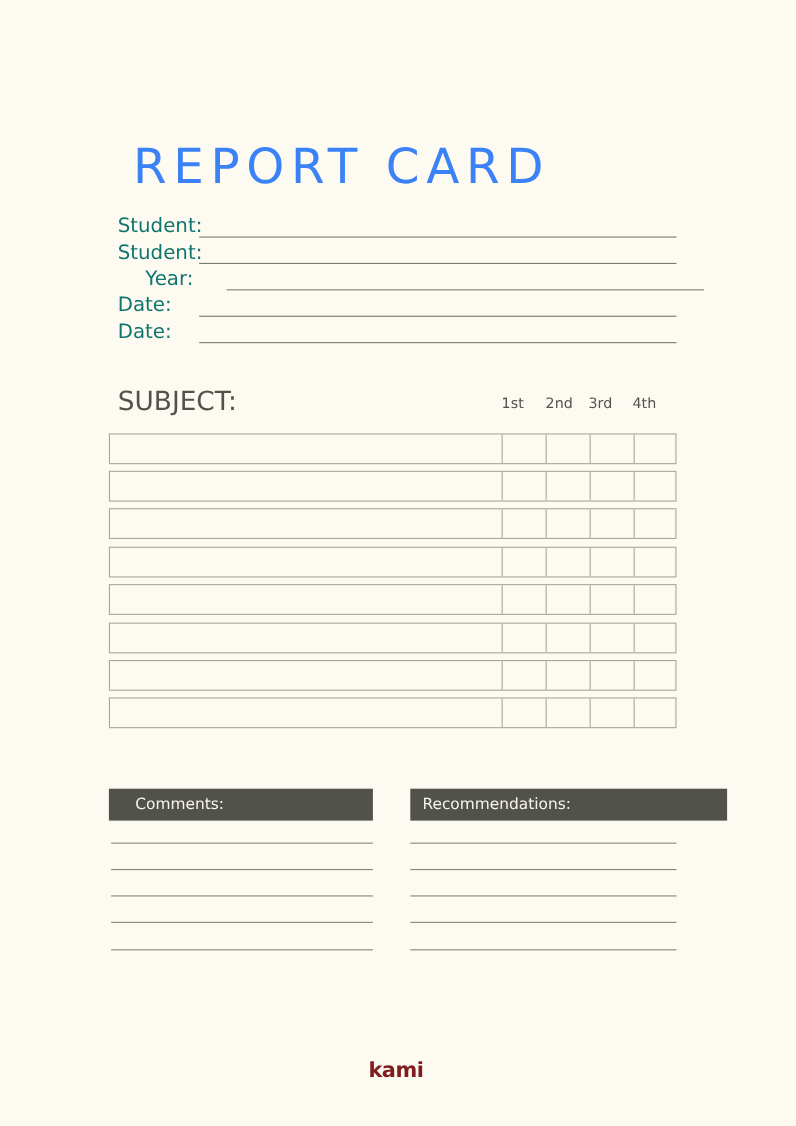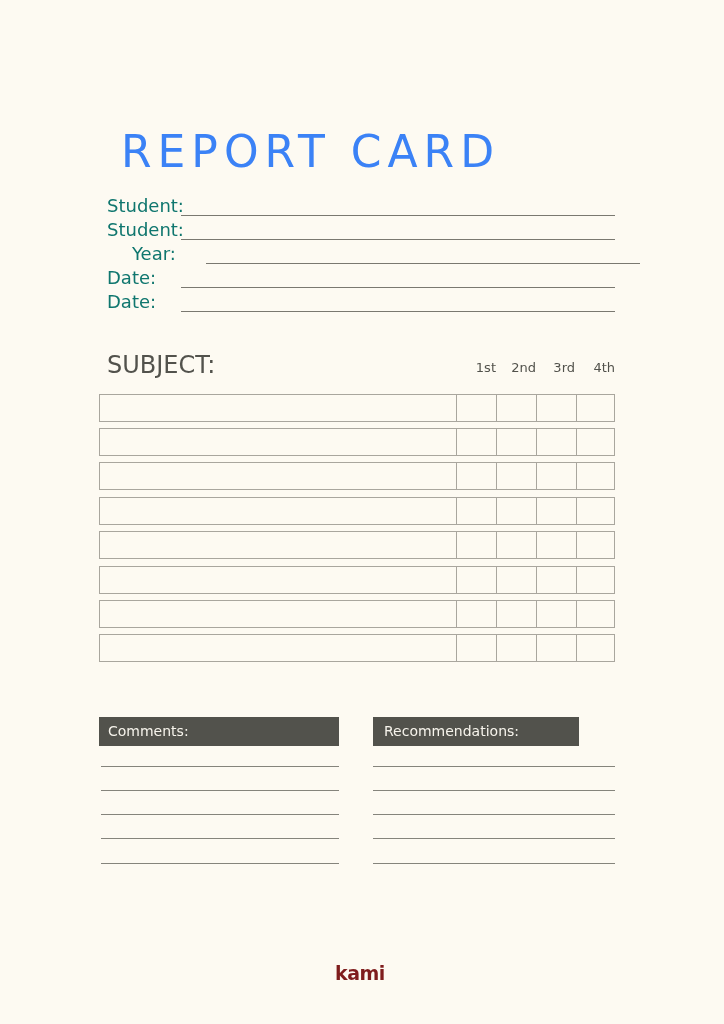--- a/index.html
+++ b/index.html
@@ -24,35 +24,35 @@
     }
     .field-line {
       position: absolute; left: 74px; right: 0; bottom: 0;
       height: 0; border-top: 1.5px solid #7A7870;
     }
     .subject-label {
       position: absolute; left: 107px; top: 354px;
       font-size: 24px; line-height: 22px; color: #52524C;
     }
     .term {
-      position: absolute; top: 360px; width: 40px; text-align: right;
+      position: absolute; top: 360px; width: 40px; text-align: left;
       font-size: 13px; line-height: 16px; color: #52524C;
     }
     .grid-row {
       position: absolute; left: 99px; width: 516px; height: 28px;
       display: flex; box-sizing: border-box;
       border: 1px solid #A9A69E;
     }
     .cell-subject { width: 357px; height: 100%; box-sizing: border-box; border-right: 1px solid #A9A69E; }
     .cell-grade { width: 40px; height: 100%; box-sizing: border-box; border-right: 1px solid #A9A69E; }
     .cell-grade:last-child { border-right: none; flex: 1; }
     .box-header {
       position: absolute; top: 717px; height: 29px; background: #52524C;
       color: #F7F4EC; font-size: 14px; line-height: 29px;
-      padding-left: 9px; box-sizing: border-box;
+      padding-left: 24px; box-sizing: border-box;
     }
     .write-line {
       position: absolute; height: 0; border-top: 1.5px solid #85847C;
     }
     .logo {
       position: absolute; left: 335px; top: 962px;
       font-family: "DejaVu Sans", sans-serif; font-weight: bold;
       font-size: 19px; line-height: 22px; color: #7f1d1d; letter-spacing: -0.5px;
     }
   </style>
@@ -143,21 +143,21 @@
     <div class="grid-row" style="top: 634px;">
       <div class="cell-subject"></div>
       <div class="cell-grade"></div>
       <div class="cell-grade"></div>
       <div class="cell-grade"></div>
       <div class="cell-grade"></div>
     </div>
   </div>
 
 <div class="box-header" style="left:99px; width:240px;">Comments:</div>
-<div class="box-header" style="left:373px; width:206px; padding-left:11px;">Recommendations:</div>
+<div class="box-header" style="left:373px; width:288px; padding-left:11px;">Recommendations:</div>
 <div id="comment-lines">
     <div class="write-line" style="left: 101px; width: 238px; top: 766px;"></div>
     <div class="write-line" style="left: 101px; width: 238px; top: 790px;"></div>
     <div class="write-line" style="left: 101px; width: 238px; top: 814px;"></div>
     <div class="write-line" style="left: 101px; width: 238px; top: 838px;"></div>
     <div class="write-line" style="left: 101px; width: 238px; top: 863px;"></div>
   </div>
 <div id="rec-lines">
     <div class="write-line" style="left: 373px; width: 242px; top: 766px;"></div>
     <div class="write-line" style="left: 373px; width: 242px; top: 790px;"></div>

